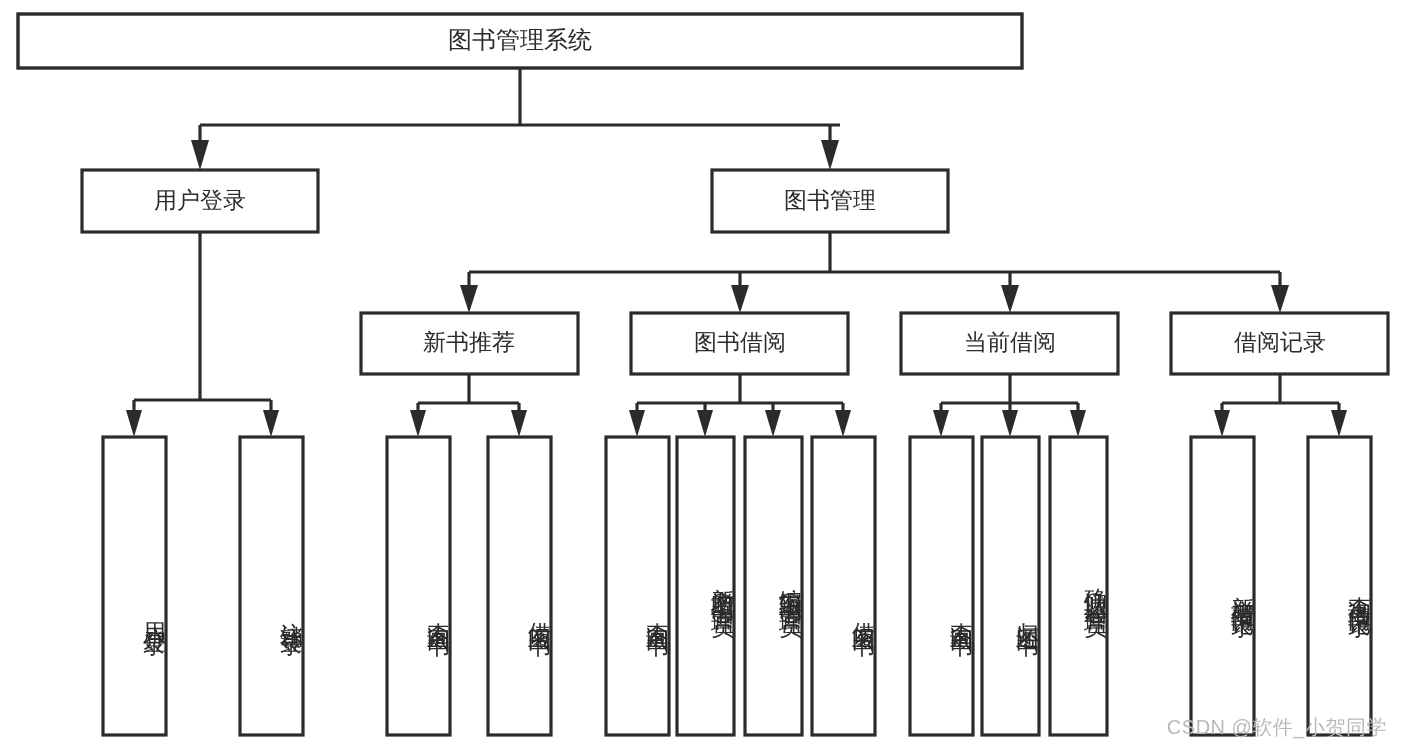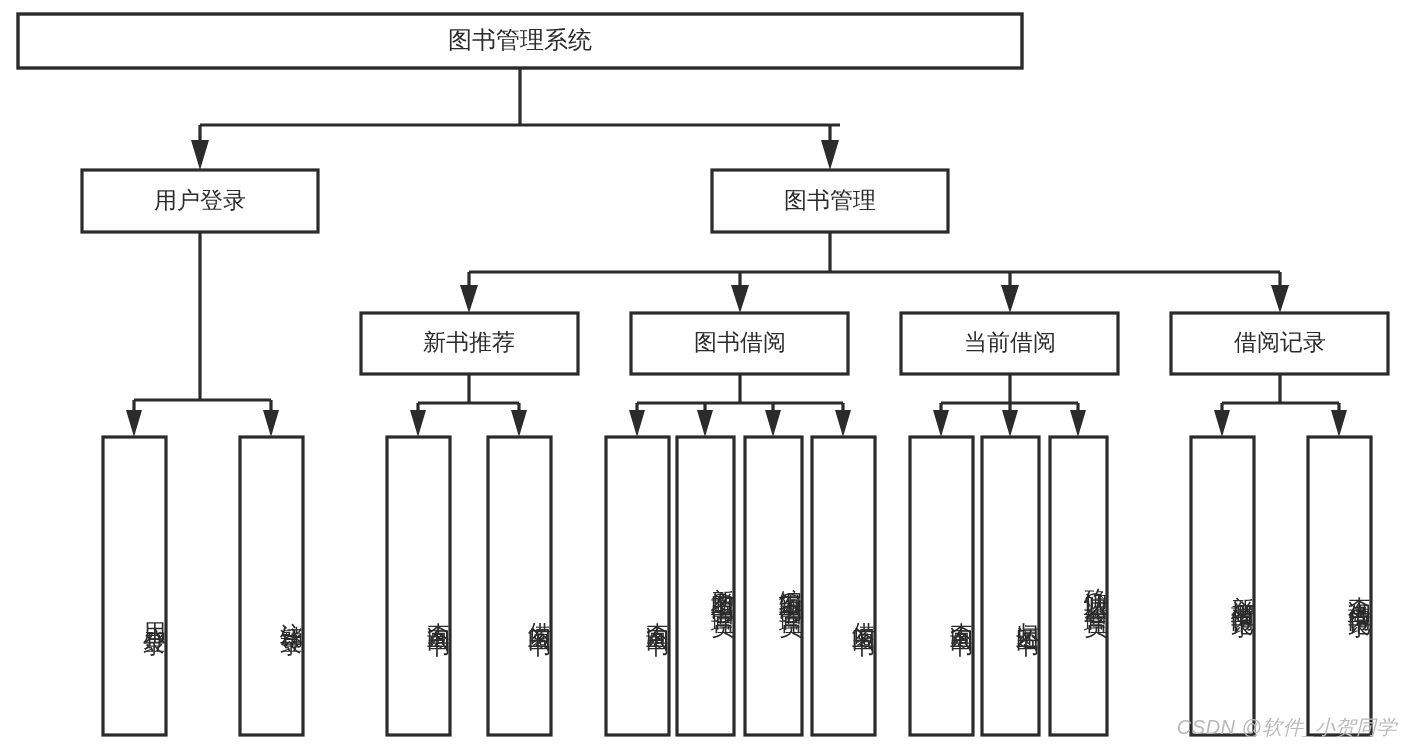--- a/index.html
+++ b/index.html
@@ -72,28 +72,27 @@
     color: #2b2b2b;
     letter-spacing: 4px;
     display: flex;
     align-items: flex-start;
     justify-content: center;
     white-space: nowrap;
     pointer-events: none;
   }
   .watermark {
     position: absolute;
-    right: 8px;
+    right: 18px;
     bottom: 6px;
     font-family: "Liberation Sans", "DejaVu Sans", sans-serif;
     font-size: 20px;
     color: #b9b9b9;
     letter-spacing: 0.5px;
     white-space: nowrap;
-    font-style: italic;
   }
 </style>
 </head>
 <body>
 
 <div id="diagram-root">
 
   <svg class="flow" viewBox="0 0 1405 747" xmlns="http://www.w3.org/2000/svg">
 
     <g>

